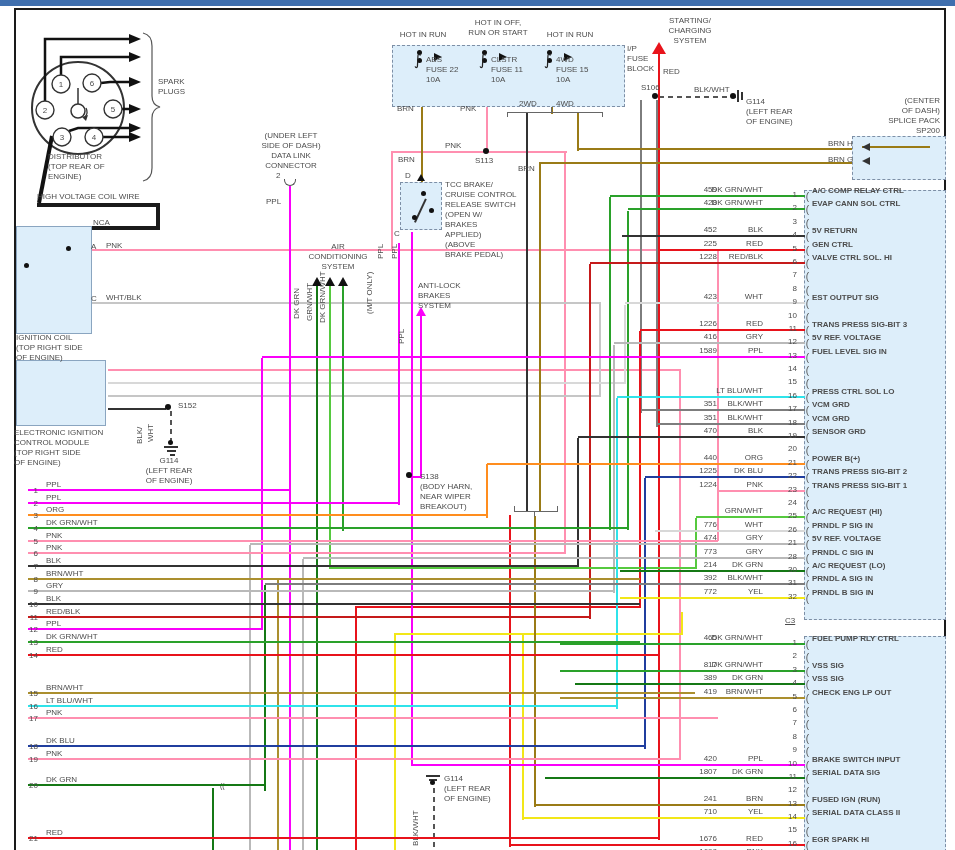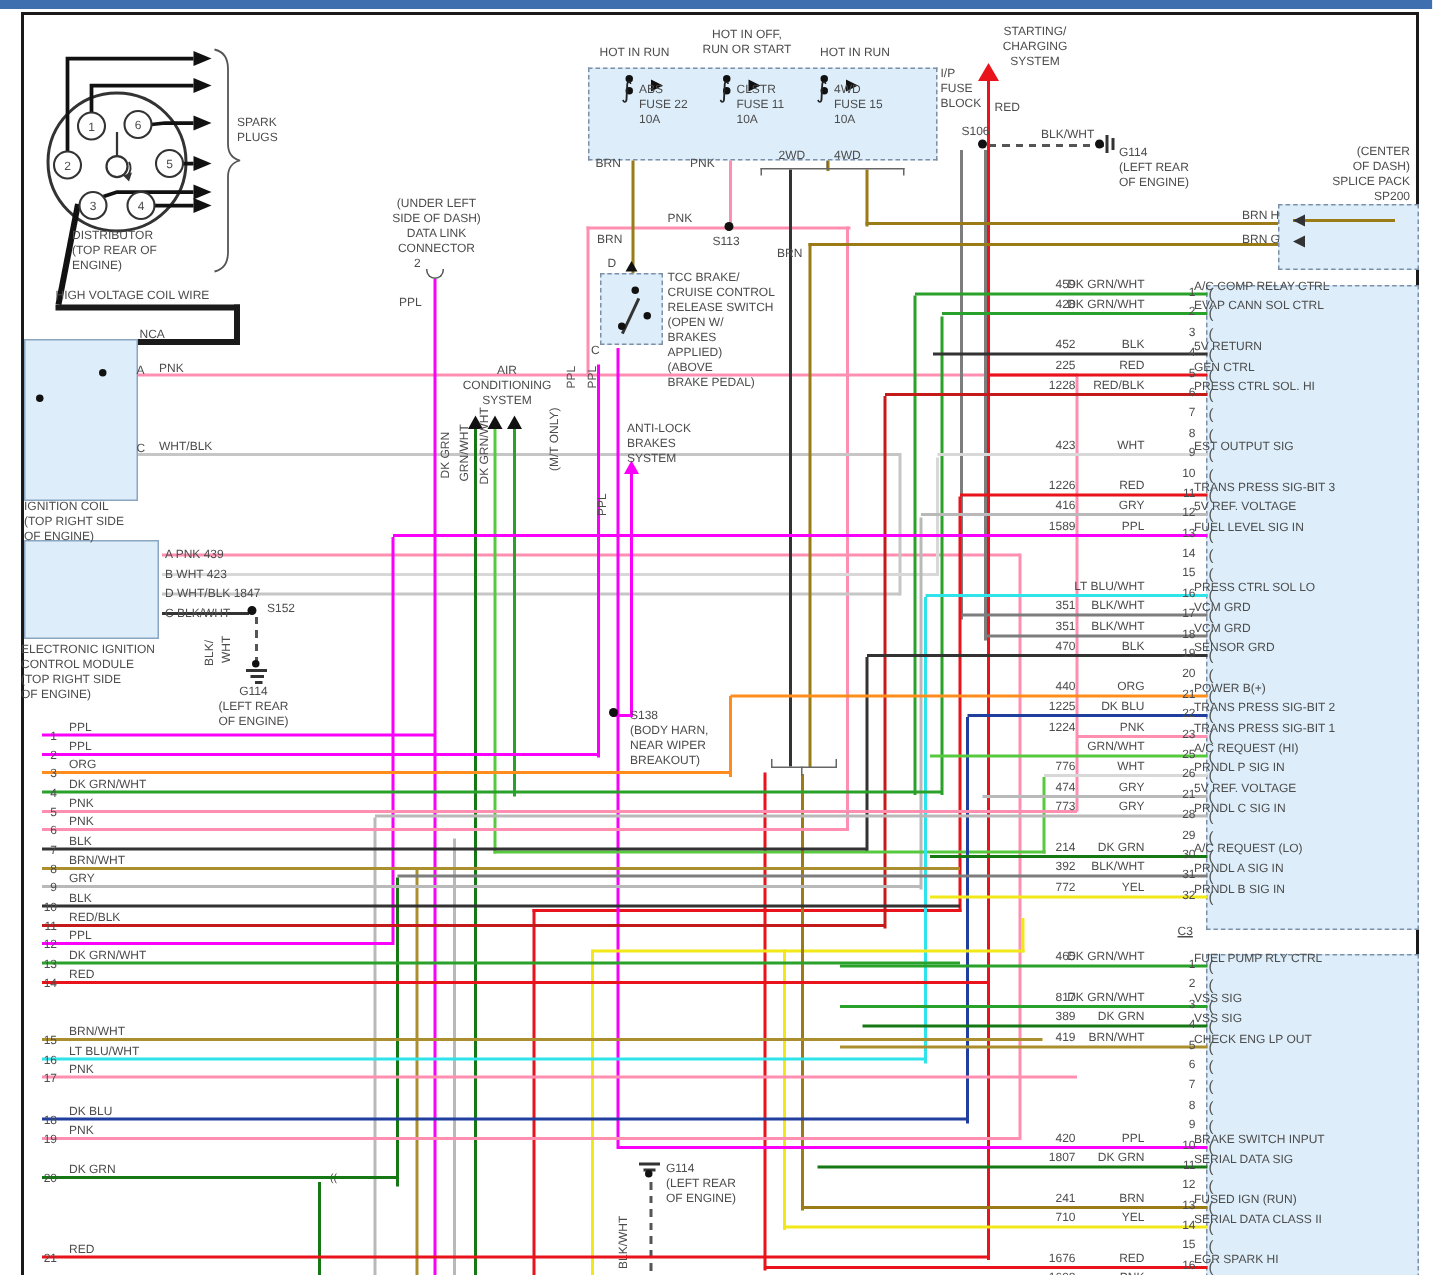--- a/index.html
+++ b/index.html
@@ -32,21 +32,21 @@
   .intg{position:absolute;font-size:15px;color:#222;font-family:"DejaVu Sans",sans-serif;}
   
   .pins{position:absolute;left:460px;width:485px;}
   .prow{position:relative;height:13.4px;}
   .pwire{position:absolute;bottom:0;height:2px;right:140px;left:160px;}
   .pid{position:absolute;bottom:2px;right:228px;}
   .pcol{position:absolute;bottom:2px;right:182px;}
   .pnum{position:absolute;bottom:-3px;right:148px;}
   .psock{position:absolute;bottom:-5px;right:136px;color:#555;font-size:10px;}
   .psock::before{content:"(";}
-  .plab{position:absolute;bottom:1px;left:336px;white-space:nowrap;}
+  .plab{position:absolute;bottom:1px;left:352px;white-space:nowrap;font-weight:bold;}
   
   .lgrp{position:absolute;left:20px;width:660px;}
   .lrow{position:relative;height:12.68px;}
   .lwire{position:absolute;bottom:0;left:8px;height:2px;width:600px;}
   .lnum{position:absolute;left:0;bottom:-5px;width:18px;text-align:right;}
   .llab{position:absolute;left:26px;bottom:1px;white-space:nowrap;}
   
   .g1 .lrow:nth-child(1) .lwire{width:262px}.g1 .lrow:nth-child(2) .lwire{width:371px}
   .g1 .lrow:nth-child(3) .lwire{width:459px}.g1 .lrow:nth-child(4) .lwire{width:600px}
   .g1 .lrow:nth-child(5) .lwire{width:690px}.g1 .lrow:nth-child(6) .lwire{width:537px}
@@ -293,24 +293,20 @@
 ENGINE)</span>
   <span class="lb" style="left:37px;top:192px">HIGH VOLTAGE COIL WIRE</span>
   <span class="lb" style="left:93px;top:218px">NCA</span>
   <span class="lb" style="left:91px;top:242px">A</span>
   <span class="lb" style="left:106px;top:241px">PNK</span>
   <span class="lb" style="left:91px;top:294px">C</span>
   <span class="lb" style="left:106px;top:293px">WHT/BLK</span>
   <span class="lb" style="left:16px;top:333px">IGNITION COIL
 (TOP RIGHT SIDE
 OF ENGINE)</span>
-  <span class="lb" style="left:110px;top:363px;line-height:13px">A  PNK  439
-B  WHT  423
-D  WHT/BLK  1847
-C  BLK/WHT</span>
   <span class="lb" style="left:14px;top:428px">ELECTRONIC IGNITION
 CONTROL MODULE
 (TOP RIGHT SIDE
 OF ENGINE)</span>
   <span class="lb" style="left:178px;top:401px">S152</span>
   <span class="rot" style="left:145px;top:434px">BLK/</span>
   <span class="rot" style="left:156px;top:432px">WHT</span>
   <span class="lb ctr" style="left:134px;top:456px;width:70px">G114
 (LEFT REAR
 OF ENGINE)</span>
@@ -566,21 +562,21 @@
       <span class="pnum">5</span>
       <span class="psock"></span>
       <span class="plab">GEN CTRL</span>
     </div>
       <div class="prow">
       <i class="pwire" style="background: rgb(197, 26, 26);"></i>
       <span class="pid">1228</span>
       <span class="pcol">RED/BLK</span>
       <span class="pnum">6</span>
       <span class="psock"></span>
-      <span class="plab">PRESS CTRL SOL. HI</span>
+      <span class="plab">VALVE CTRL SOL. HI</span>
     </div>
       <div class="prow">
 
       <span class="pid"></span>
       <span class="pcol"></span>
       <span class="pnum">7</span>
       <span class="psock"></span>
       <span class="plab"></span>
     </div>
       <div class="prow">
@@ -705,20 +701,28 @@
     </div>
       <div class="prow">
       <i class="pwire" style="background: rgb(255, 143, 176);"></i>
       <span class="pid">1224</span>
       <span class="pcol">PNK</span>
       <span class="pnum">23</span>
       <span class="psock"></span>
       <span class="plab">TRANS PRESS SIG-BIT 1</span>
     </div>
       <div class="prow">
+
+      <span class="pid"></span>
+      <span class="pcol"></span>
+      <span class="pnum">24</span>
+      <span class="psock"></span>
+      <span class="plab"></span>
+    </div>
+      <div class="prow">
       <i class="pwire" style="background: rgb(86, 201, 63);"></i>
       <span class="pid"></span>
       <span class="pcol">GRN/WHT</span>
       <span class="pnum">25</span>
       <span class="psock"></span>
       <span class="plab">A/C REQUEST (HI)</span>
     </div>
       <div class="prow">
       <i class="pwire" style="background: rgb(216, 216, 216);"></i>
       <span class="pid">776</span>
@@ -735,28 +739,20 @@
       <span class="psock"></span>
       <span class="plab">5V REF. VOLTAGE</span>
     </div>
       <div class="prow">
       <i class="pwire" style="background: rgb(185, 185, 185);"></i>
       <span class="pid">773</span>
       <span class="pcol">GRY</span>
       <span class="pnum">28</span>
       <span class="psock"></span>
       <span class="plab">PRNDL C SIG IN</span>
-    </div>
-      <div class="prow">
-
-      <span class="pid"></span>
-      <span class="pcol"></span>
-      <span class="pnum">29</span>
-      <span class="psock"></span>
-      <span class="plab"></span>
     </div>
       <div class="prow">
       <i class="pwire" style="background: rgb(21, 120, 21);"></i>
       <span class="pid">214</span>
       <span class="pcol">DK GRN</span>
       <span class="pnum">30</span>
       <span class="psock"></span>
       <span class="plab">A/C REQUEST (LO)</span>
     </div>
       <div class="prow">

